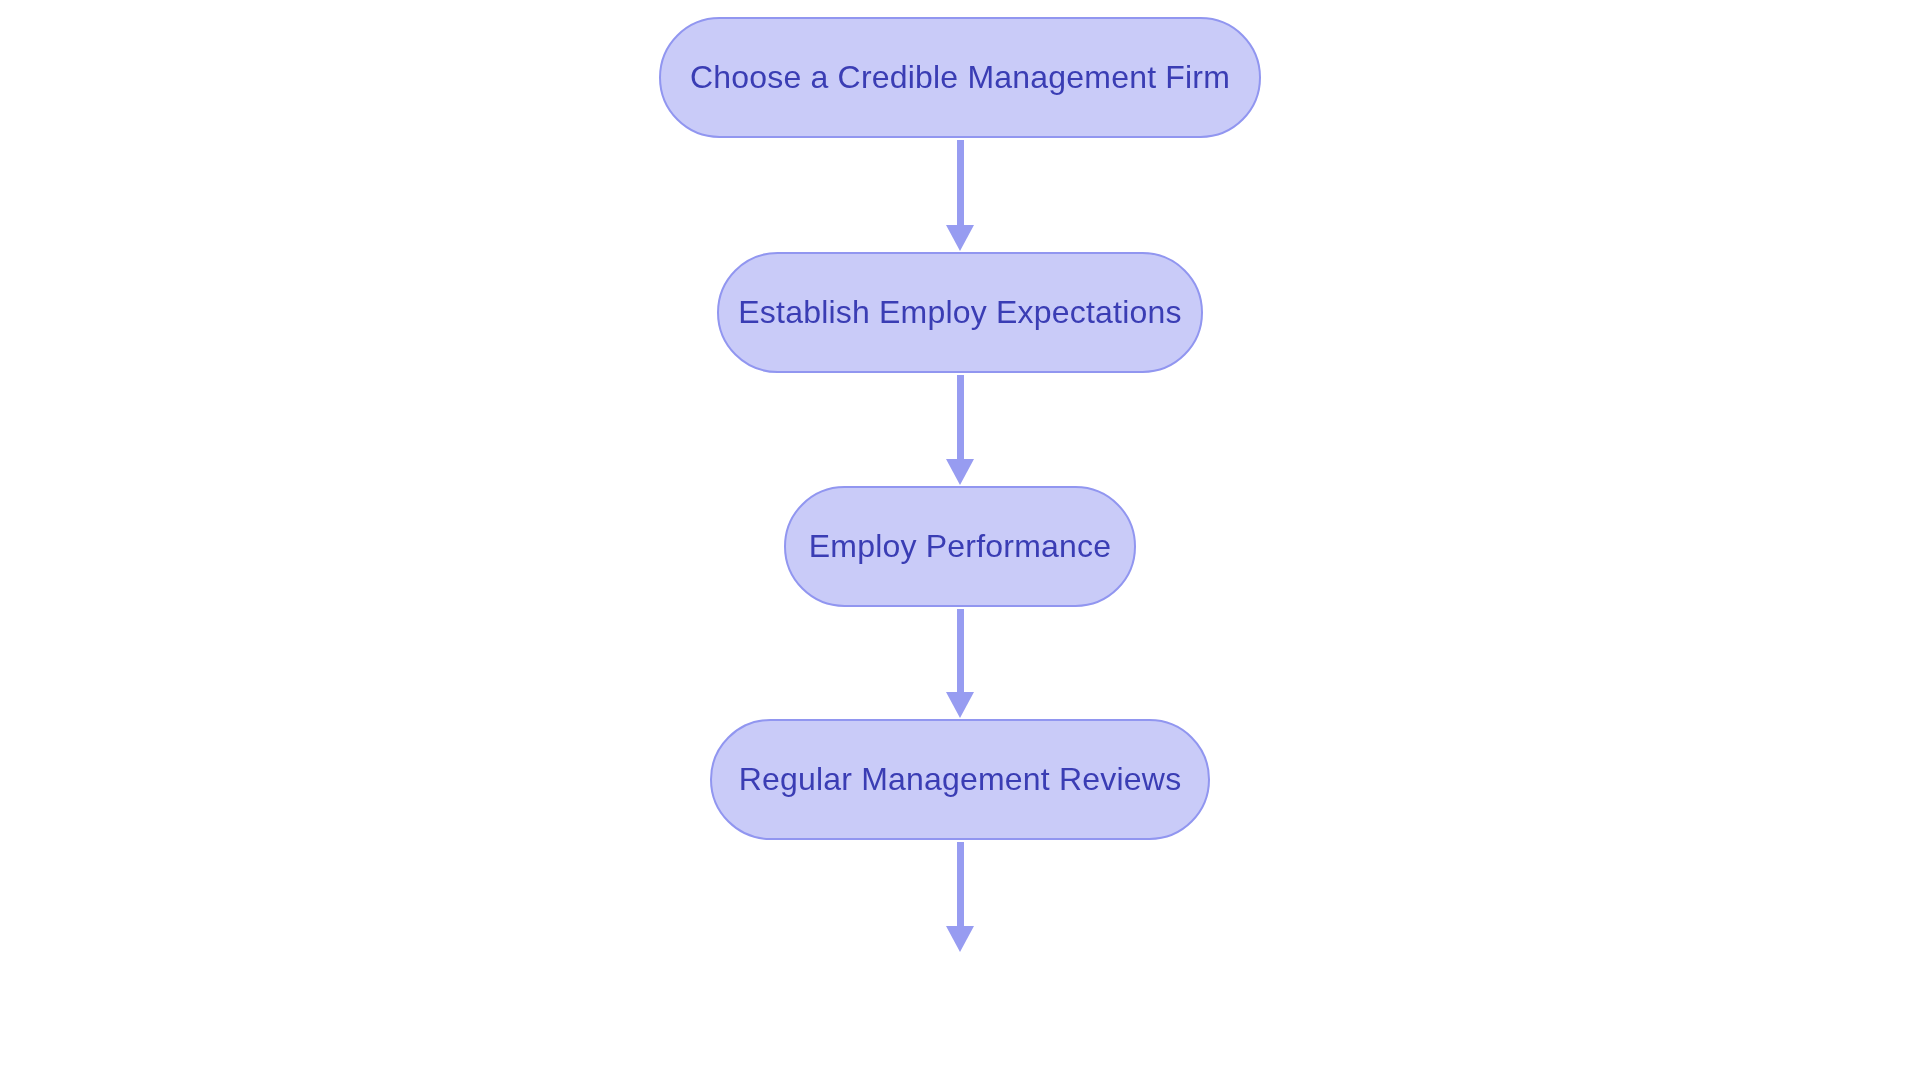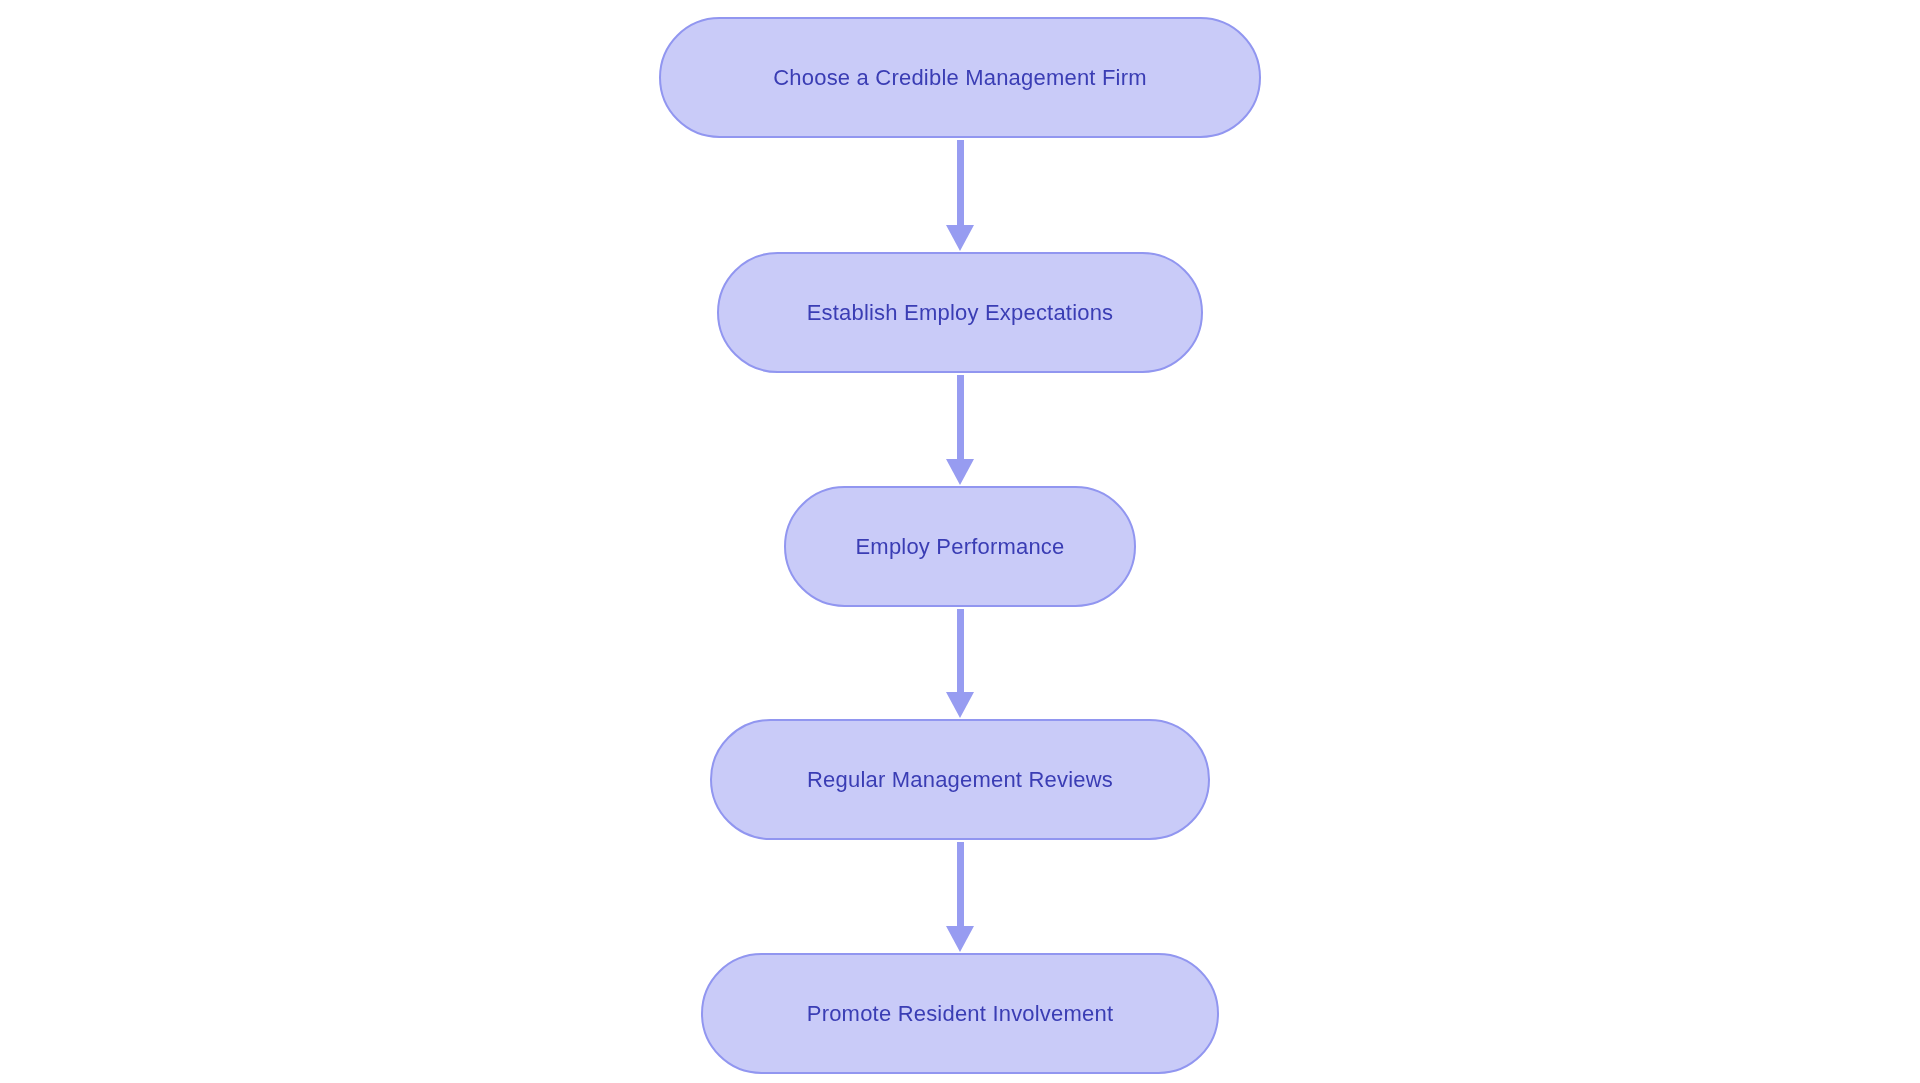--- a/index.html
+++ b/index.html
@@ -22,21 +22,21 @@
     height: 121px;
     box-sizing: border-box;
     background: var(--node-fill, #c9cbf8);
     border: 2px solid var(--node-border, #9196f0);
     border-radius: 62px;
     display: flex;
     align-items: center;
     justify-content: center;
   }
   .flow-node .label {
-    font-size: 22px;
+    font-size: 32px;
     font-weight: 400;
     letter-spacing: 0.2px;
     color: var(--node-text, #3a3db4);
     white-space: nowrap;
   }
   .node-1 { top: 17px;  width: 602px; }
   .node-2 { top: 252px; width: 486px; }
   .node-3 { top: 486px; width: 352px; }
   .node-4 { top: 719px; width: 500px; }
   .node-5 { top: 953px; width: 518px; }
@@ -101,17 +101,14 @@
 
   <div class="flow-node node-4">
     <span class="label">Regular Management Reviews</span>
   </div>
 
   <div class="flow-arrow arrow-4">
     <div class="stem"></div>
     <div class="head"></div>
   </div>
 
-  <div class="flow-node node-5">
-    <span class="label">Promote Resident Involvement</span>
-  </div>
 
 </div>
 
 </body></html>

